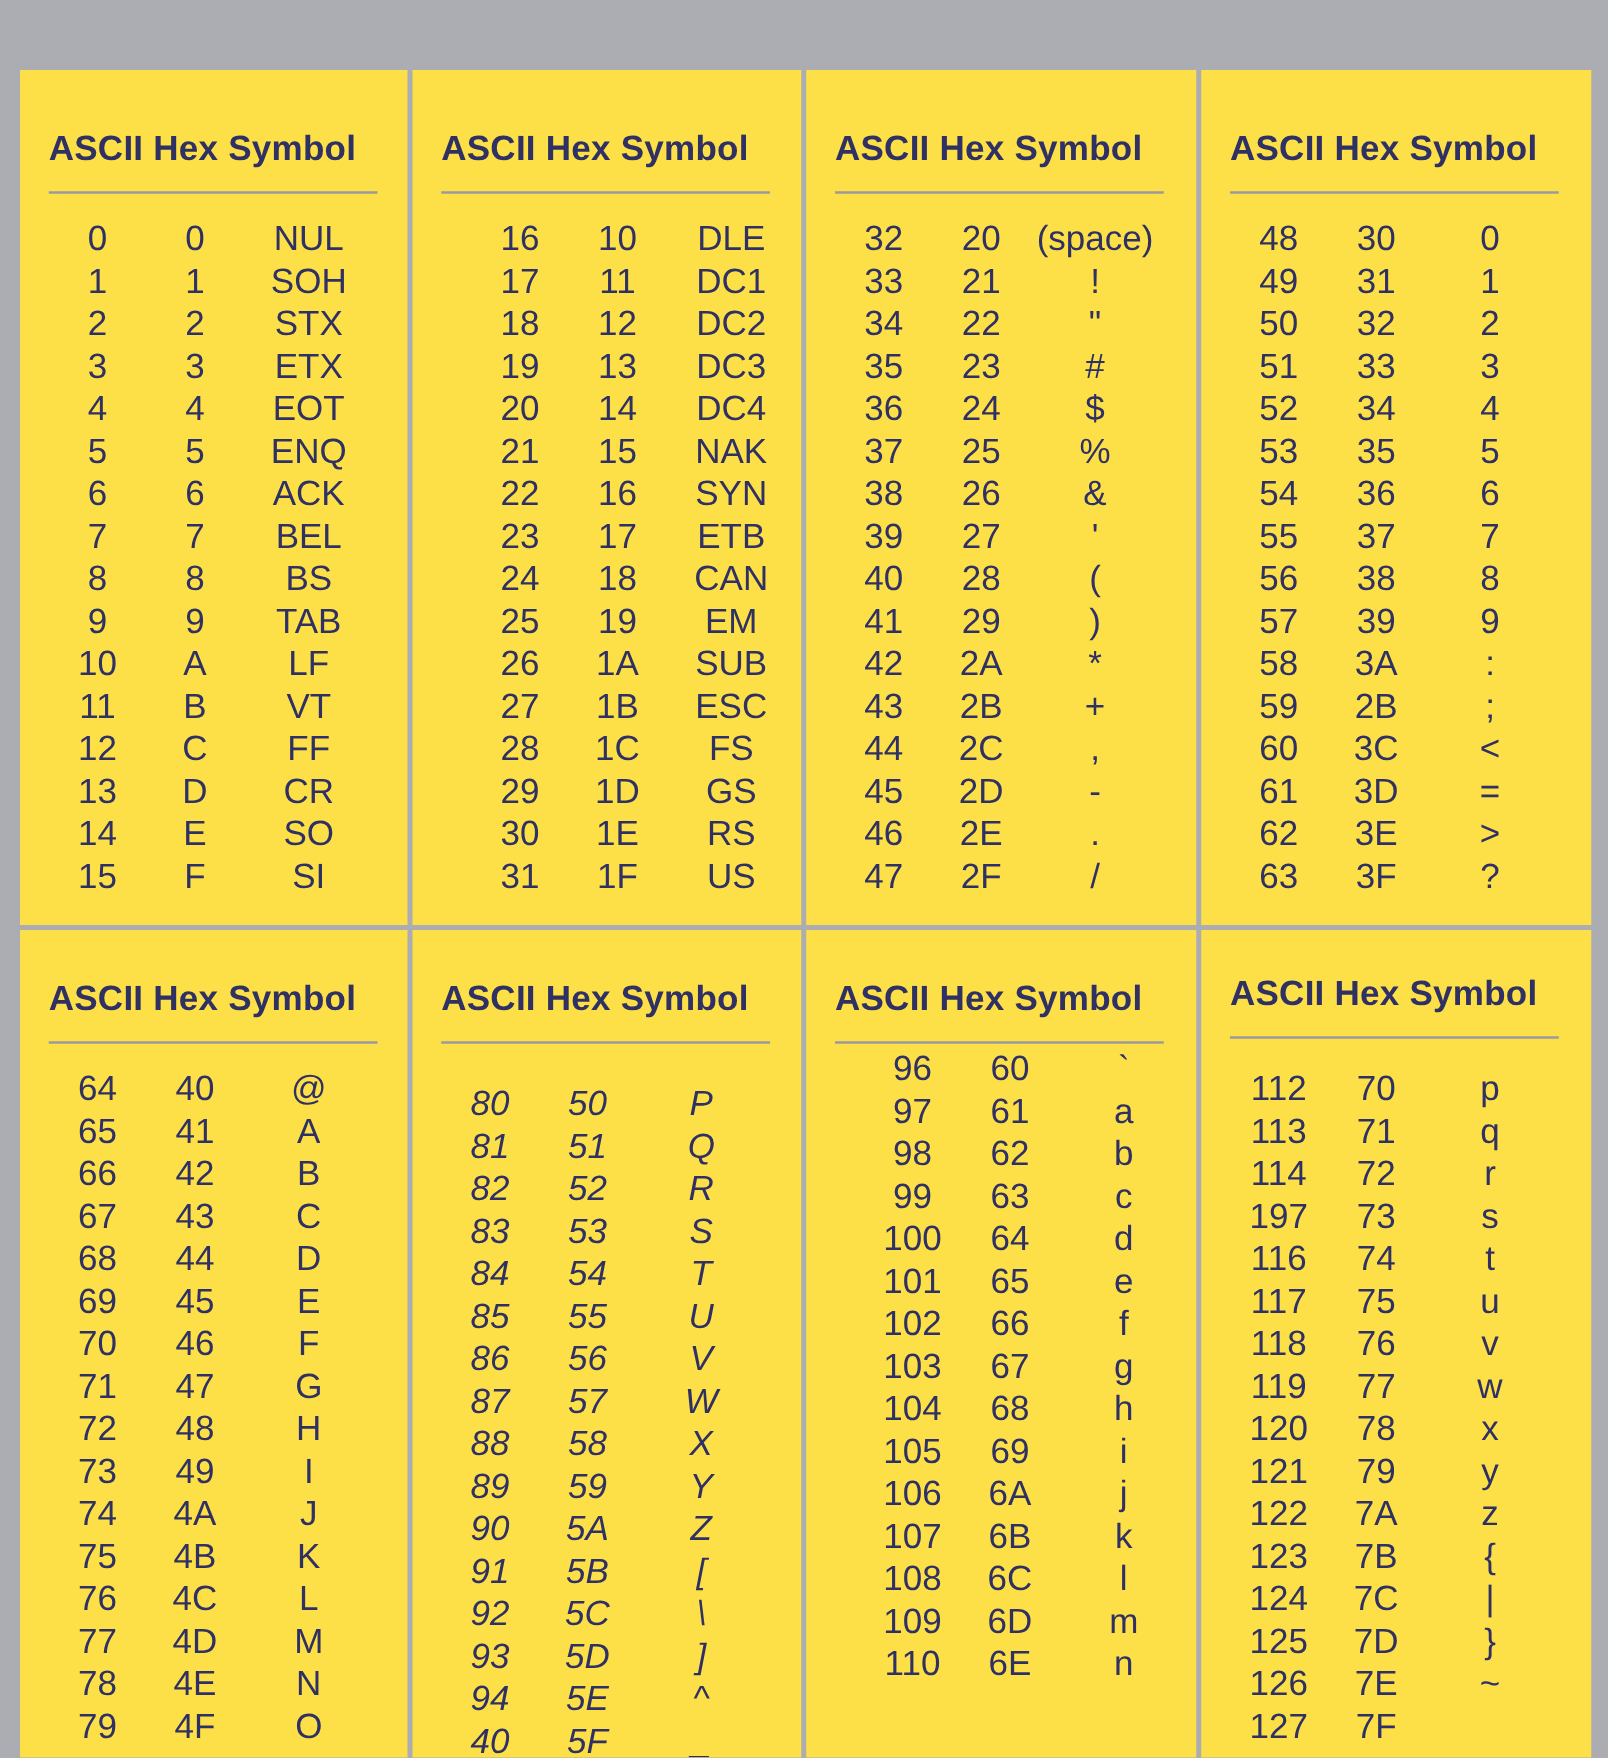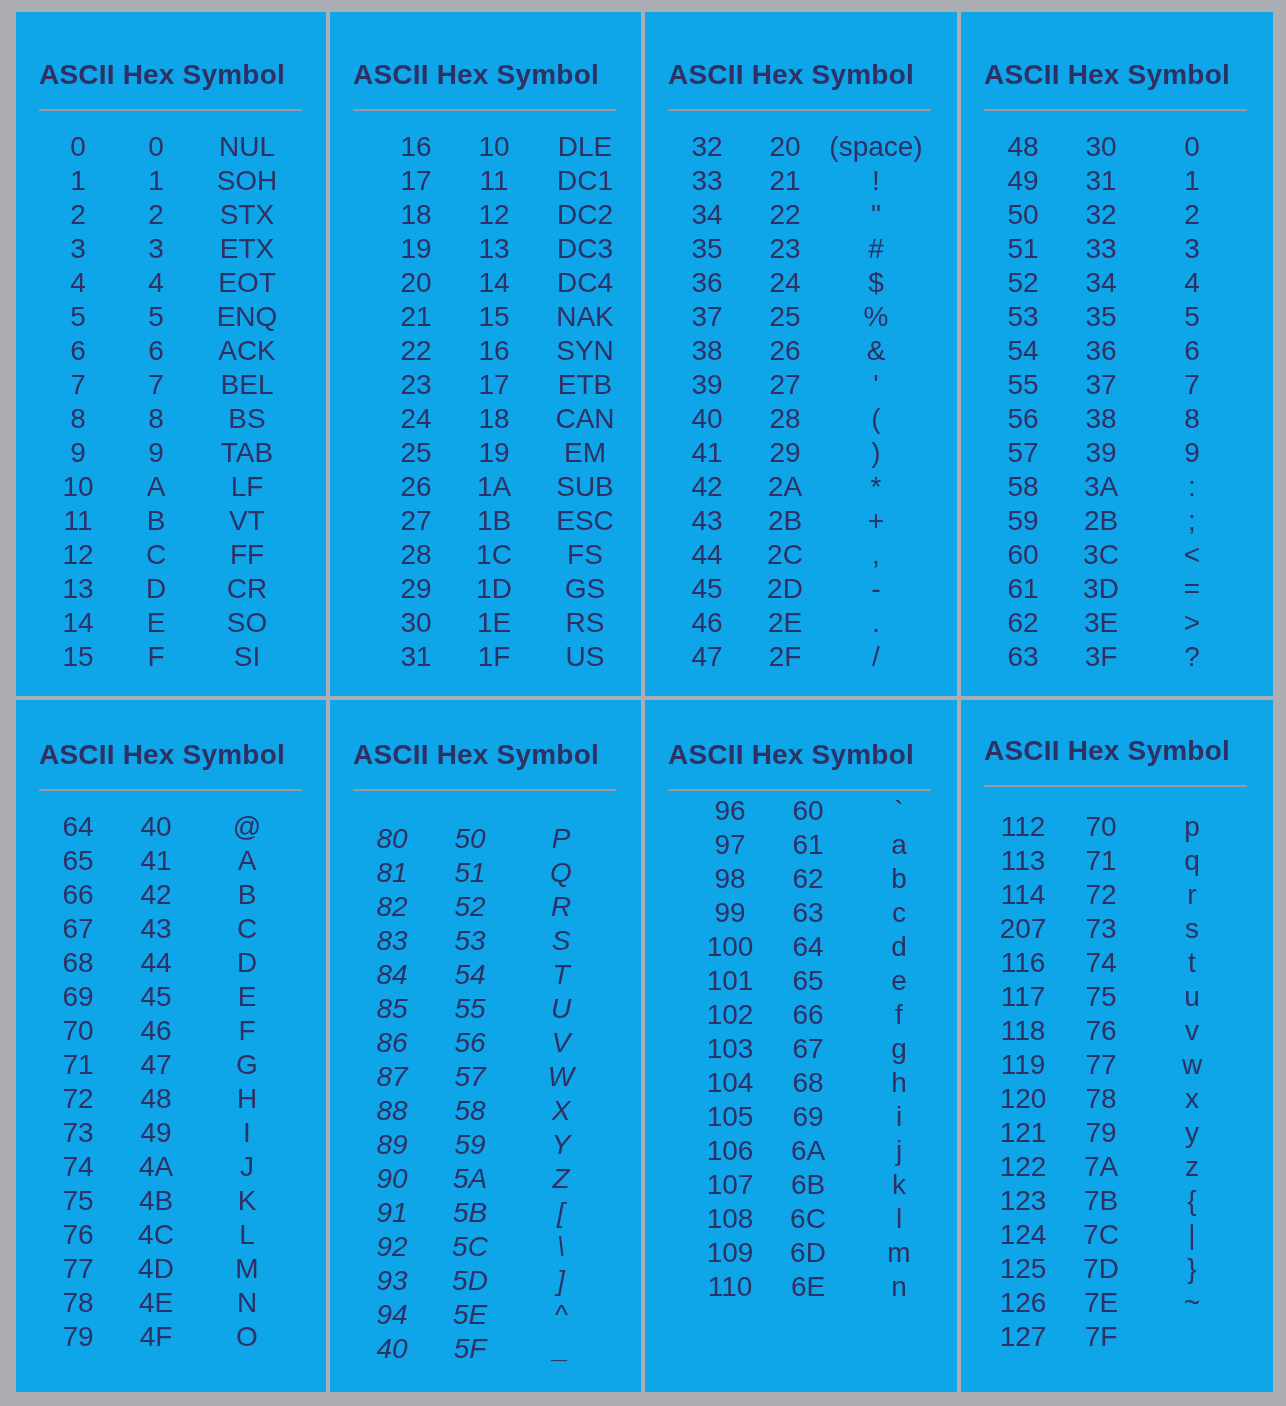--- a/index.html
+++ b/index.html
@@ -6,21 +6,22 @@
   body {
     width: 1286px; height: 1406px;
     background: #acadb2;
     position: relative;
     overflow: hidden;
     font-family: "Liberation Sans", sans-serif;
     color: #2f3063;
   }
   .panel {
     position: absolute;
-    background: #0ea5e9;
+    background: #fde047;
+    margin-top: 44px;
   }
   .hdr {
     position: absolute;
     left: 23px;
     width: 263px;
     font-weight: bold;
     font-size: 28px;
     line-height: 32px;
     white-space: nowrap;
     letter-spacing: 0.2px;
@@ -660,21 +661,21 @@
         <span class="c-dec">113</span>
         <span class="c-hex">71</span>
         <span class="c-sym">q</span>
       </div>
       <div class="row">
         <span class="c-dec">114</span>
         <span class="c-hex">72</span>
         <span class="c-sym">r</span>
       </div>
       <div class="row">
-        <span class="c-dec">207</span>
+        <span class="c-dec">197</span>
         <span class="c-hex">73</span>
         <span class="c-sym">s</span>
       </div>
       <div class="row">
         <span class="c-dec">116</span>
         <span class="c-hex">74</span>
         <span class="c-sym">t</span>
       </div>
       <div class="row">
         <span class="c-dec">117</span>

